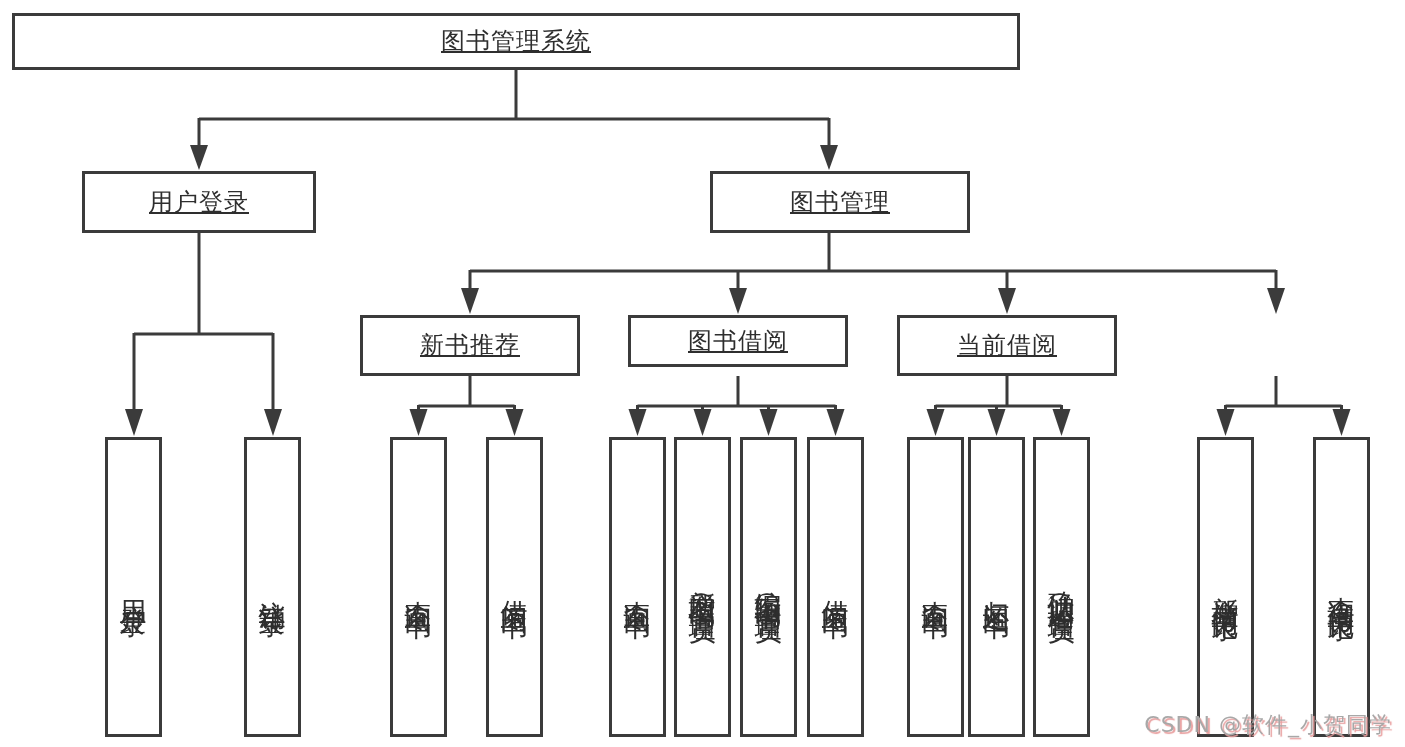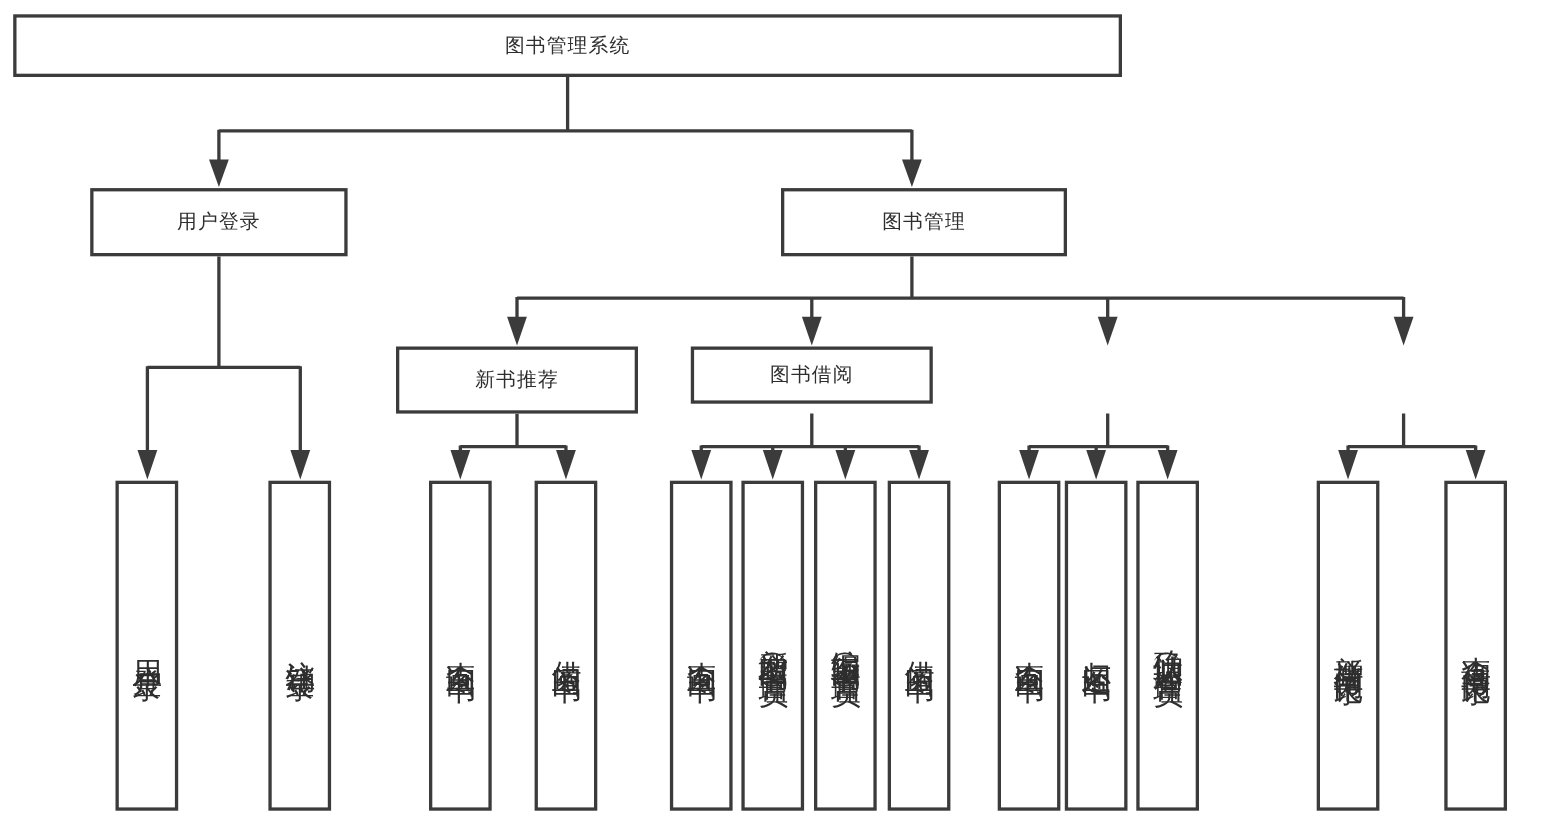--- a/index.html
+++ b/index.html
@@ -30,24 +30,25 @@
     position: absolute;
     border: 3px solid #3b3b3b;
     background: #ffffff;
     color: #2e2e2e;
     display: flex;
     align-items: center;
     justify-content: center;
     text-align: center;
   }
   .box.h {
-    font-size: 18px;
+    font-size: 24px;
     letter-spacing: 1px;
     line-height: 1.2;
     white-space: nowrap;
+    text-decoration: underline;
   }
   .box.v {
     writing-mode: vertical-rl;
     text-orientation: mixed;
     font-size: 27px;
     letter-spacing: 4px;
     line-height: 1;
   }
   .watermark {
     position: absolute;
@@ -108,33 +109,35 @@
     </g>
   </svg>
 
   <div class="box h" style="left:12px;top:13px;width:1008px;height:57px">图书管理系统</div>
 
   <div class="box h" style="left:82px;top:171px;width:234px;height:62px">用户登录</div>
   <div class="box h" style="left:710px;top:171px;width:260px;height:62px">图书管理</div>
 
   <div class="box h" style="left:360px;top:315px;width:220px;height:61px">新书推荐</div>
   <div class="box h" style="left:628px;top:315px;width:220px;height:52px">图书借阅</div>
+  <div class="box h" style="left:897px;top:315px;width:220px;height:61px">当前借阅</div>
 
   <div class="box v" style="left:105px;top:437px;width:57px;height:300px">用户登录</div>
   <div class="box v" style="left:244px;top:437px;width:57px;height:300px">注销登录</div>
 
   <div class="box v" style="left:390px;top:437px;width:57px;height:300px">查询图书</div>
   <div class="box v" style="left:486px;top:437px;width:57px;height:300px">借阅图书</div>
 
   <div class="box v" style="left:609px;top:437px;width:57px;height:300px">查询图书</div>
   <div class="box v" style="left:674px;top:437px;width:57px;height:300px">新增图书（管理员）</div>
   <div class="box v" style="left:740px;top:437px;width:57px;height:300px">编辑图书（管理员）</div>
   <div class="box v" style="left:807px;top:437px;width:57px;height:300px">借阅图书</div>
 
   <div class="box v" style="left:907px;top:437px;width:57px;height:300px">查询图书</div>
   <div class="box v" style="left:968px;top:437px;width:57px;height:300px">归还图书</div>
   <div class="box v" style="left:1033px;top:437px;width:57px;height:300px">确认归还（管理员）</div>
 
   <div class="box v" style="left:1197px;top:437px;width:57px;height:300px">新增借阅记录</div>
   <div class="box v" style="left:1313px;top:437px;width:57px;height:300px">查询借阅记录</div>
 
+  <div class="watermark">CSDN @软件_小贺同学</div>
 
 </div>
 
 </body></html>

